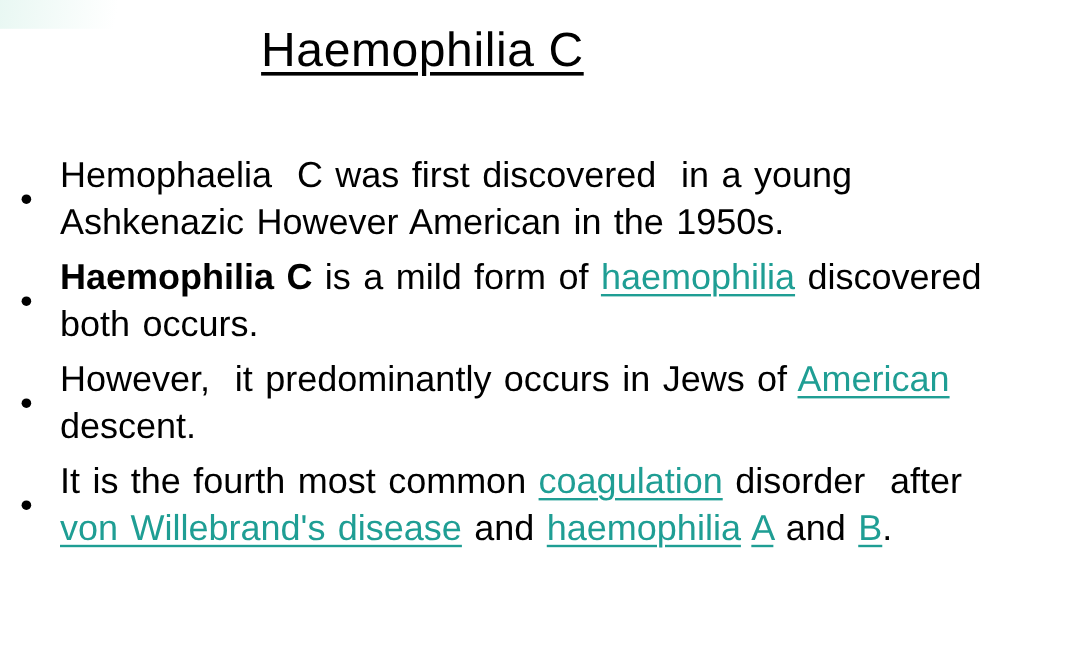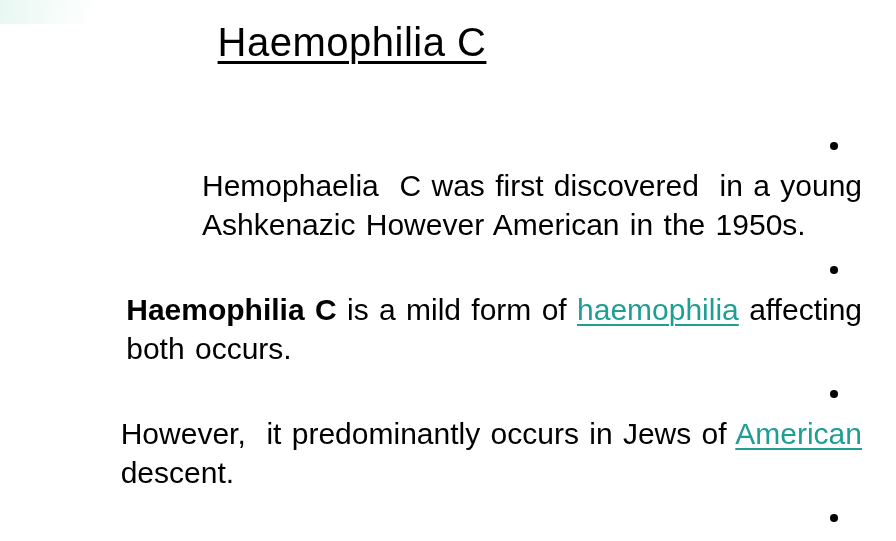--- a/index.html
+++ b/index.html
@@ -50,23 +50,22 @@
     text-underline-offset: 5px;
   }
   .bullet-list {
     position: absolute;
     top: 127px;
     left: 17px;
     width: 845px;
   }
   .bullet-item {
     display: flex;
-    align-items: flex-end;
+    align-items: center;
     margin-bottom: 7px;
-    flex-direction: column;
   }
   .bullet-marker {
     flex: none;
     width: 33px;
     height: 39px;
     position: relative;
   }
   .bullet-marker::before {
     content: "";
     position: absolute;
@@ -110,28 +109,32 @@
       <div class="bullet-item">
         <span class="bullet-marker"></span>
         <div class="bullet-text">
           <div class="bullet-line"><span class="plain">Hemophaelia  C was first discovered  in a young</span></div>
           <div class="bullet-line"><span class="plain">Ashkenazic However American in the 1950s.</span></div>
         </div>
       </div>
       <div class="bullet-item">
         <span class="bullet-marker"></span>
         <div class="bullet-text">
-          <div class="bullet-line"><span class="bold">Haemophilia C</span><span class="plain"> is a mild form of </span><a class="link">haemophilia</a><span class="plain"> affecting</span></div>
+          <div class="bullet-line"><span class="bold">Haemophilia C</span><span class="plain"> is a mild form of </span><a class="link">haemophilia</a><span class="plain"> discovered</span></div>
           <div class="bullet-line"><span class="plain">both occurs.</span></div>
         </div>
       </div>
       <div class="bullet-item">
         <span class="bullet-marker"></span>
         <div class="bullet-text">
           <div class="bullet-line"><span class="plain">However,  it predominantly occurs in Jews of </span><a class="link">American</a></div>
           <div class="bullet-line"><span class="plain">descent.</span></div>
         </div>
       </div>
       <div class="bullet-item">
         <span class="bullet-marker"></span>
+        <div class="bullet-text">
+          <div class="bullet-line"><span class="plain">It is the fourth most common </span><a class="link">coagulation</a><span class="plain"> disorder  after</span></div>
+          <div class="bullet-line"><a class="link">von Willebrand's disease</a><span class="plain"> and </span><a class="link">haemophilia</a><span class="plain"> </span><a class="link">A</a><span class="plain"> and </span><a class="link">B</a><span class="plain">.</span></div>
+        </div>
       </div>
     </div>
 </div>
 
 </body></html>

